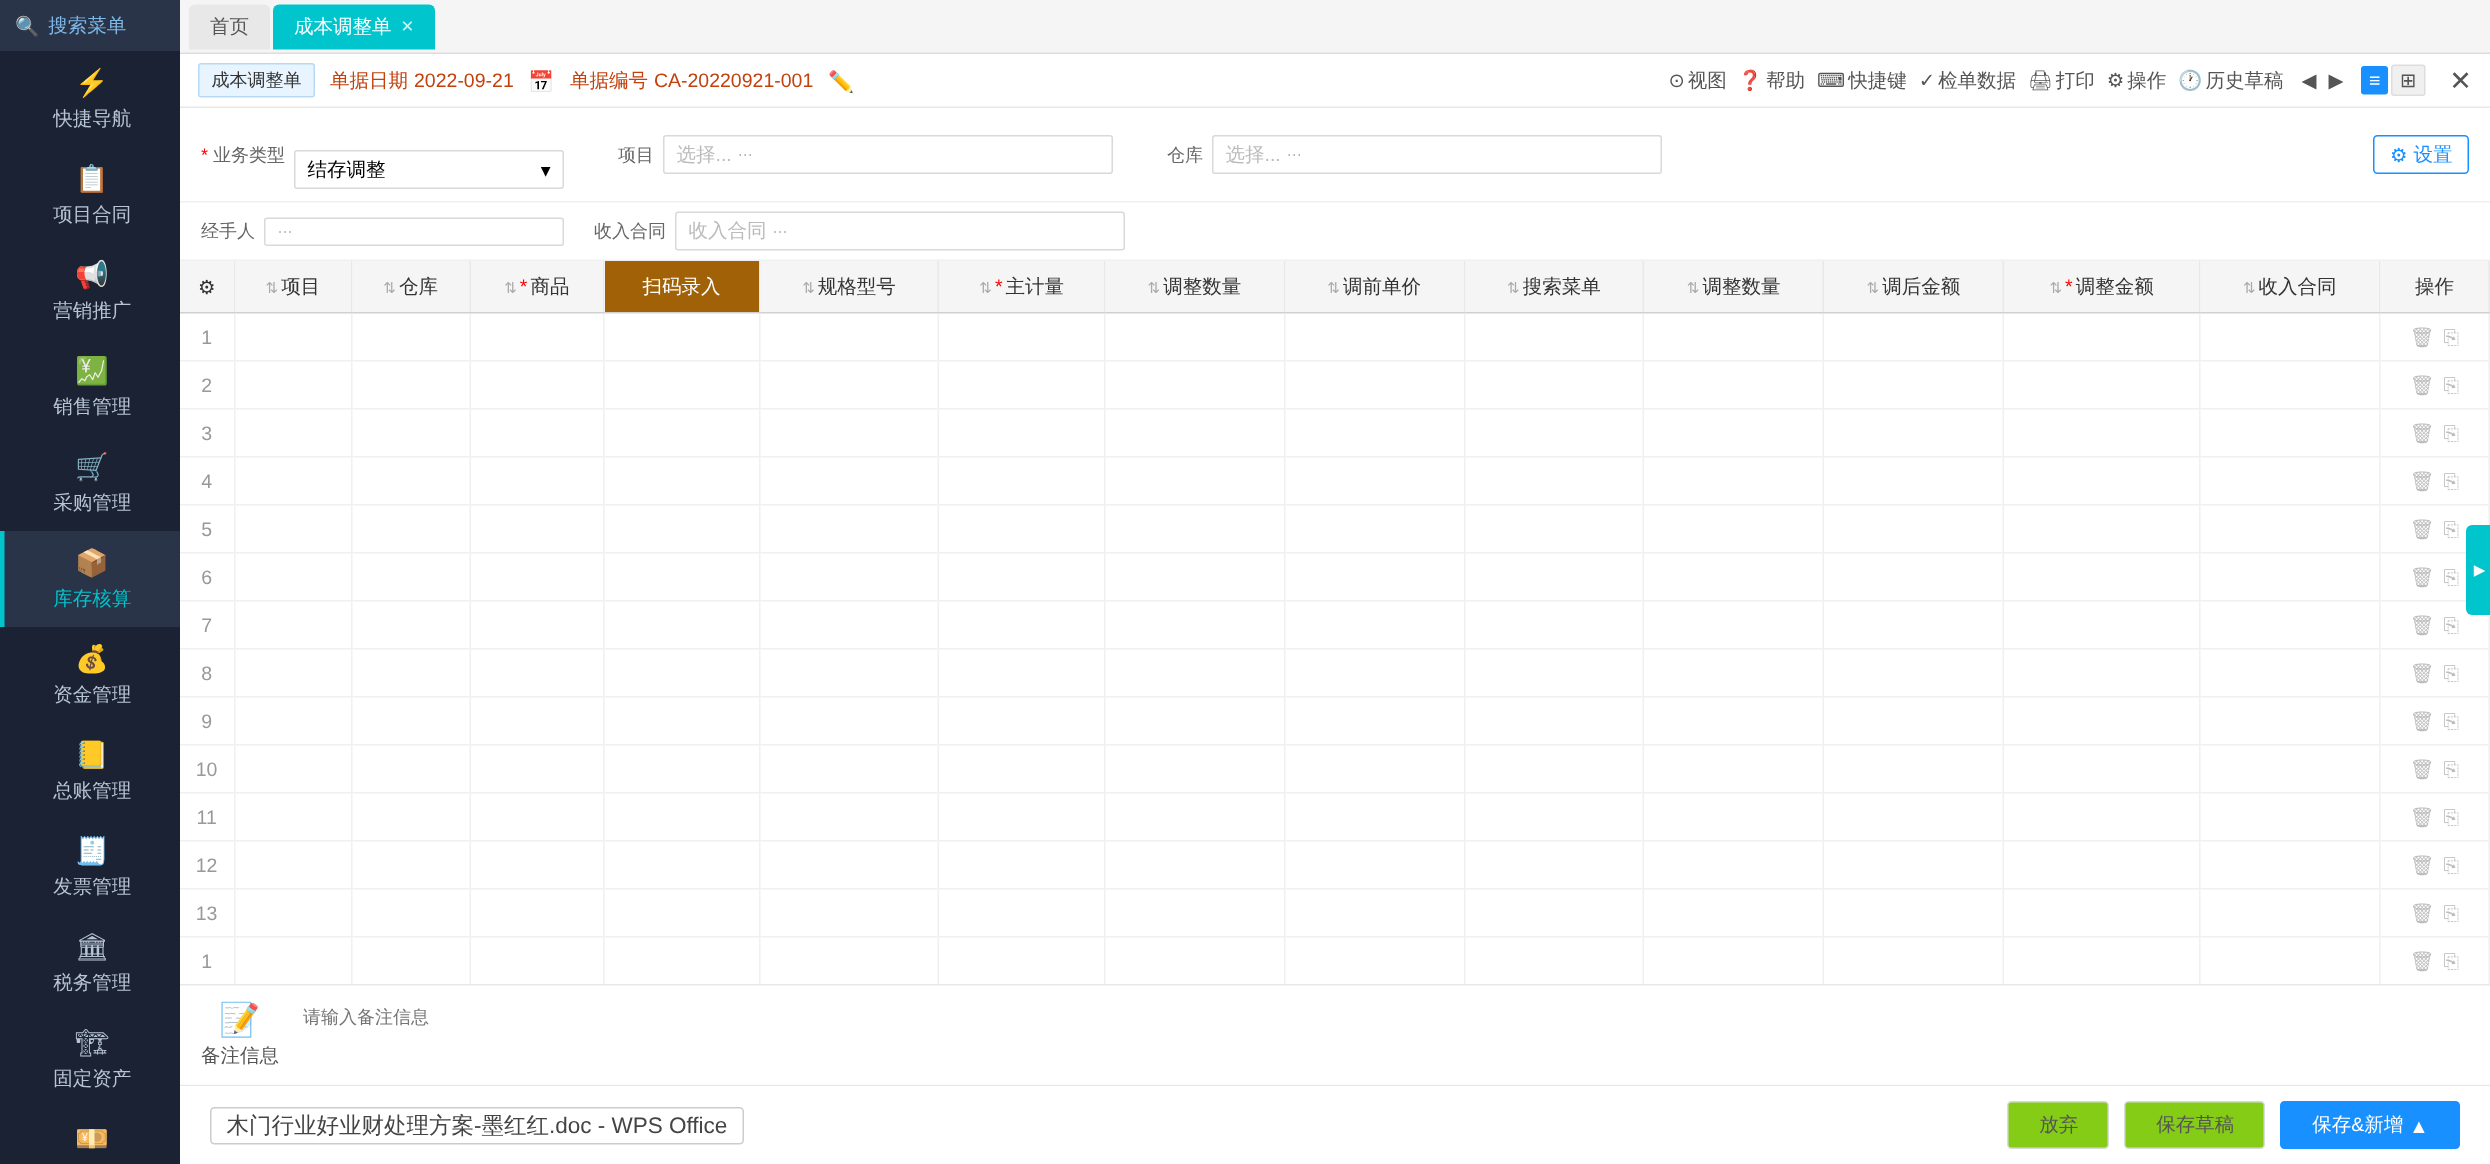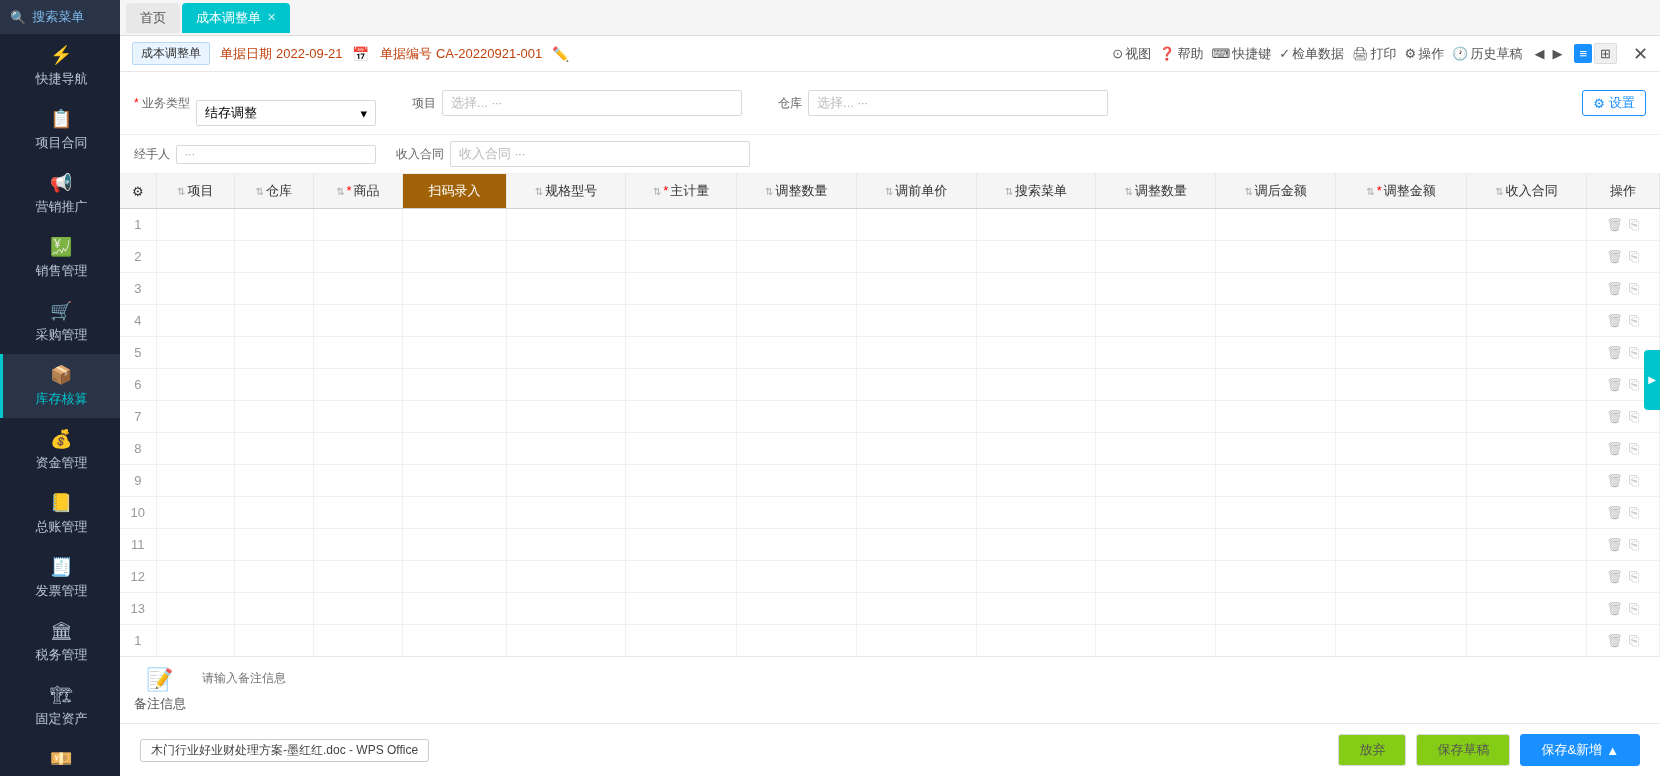--- a/index.html
+++ b/index.html
@@ -258,21 +258,21 @@
       border-color: #1890ff;
       display: flex;
       align-items: center;
       gap: 4px;
     }
     .taskbar-item {
       background: #fff;
       border: 1px solid #ccc;
       border-radius: 3px;
       padding: 2px 10px;
-      font-size: 12px;
+      font-size: 15px;
       color: #444;
       cursor: pointer;
     }
 
     
     .scroll-indicator {
       position: absolute;
       right: 0;
       top: 50%;
       transform: translateY(-50%);

